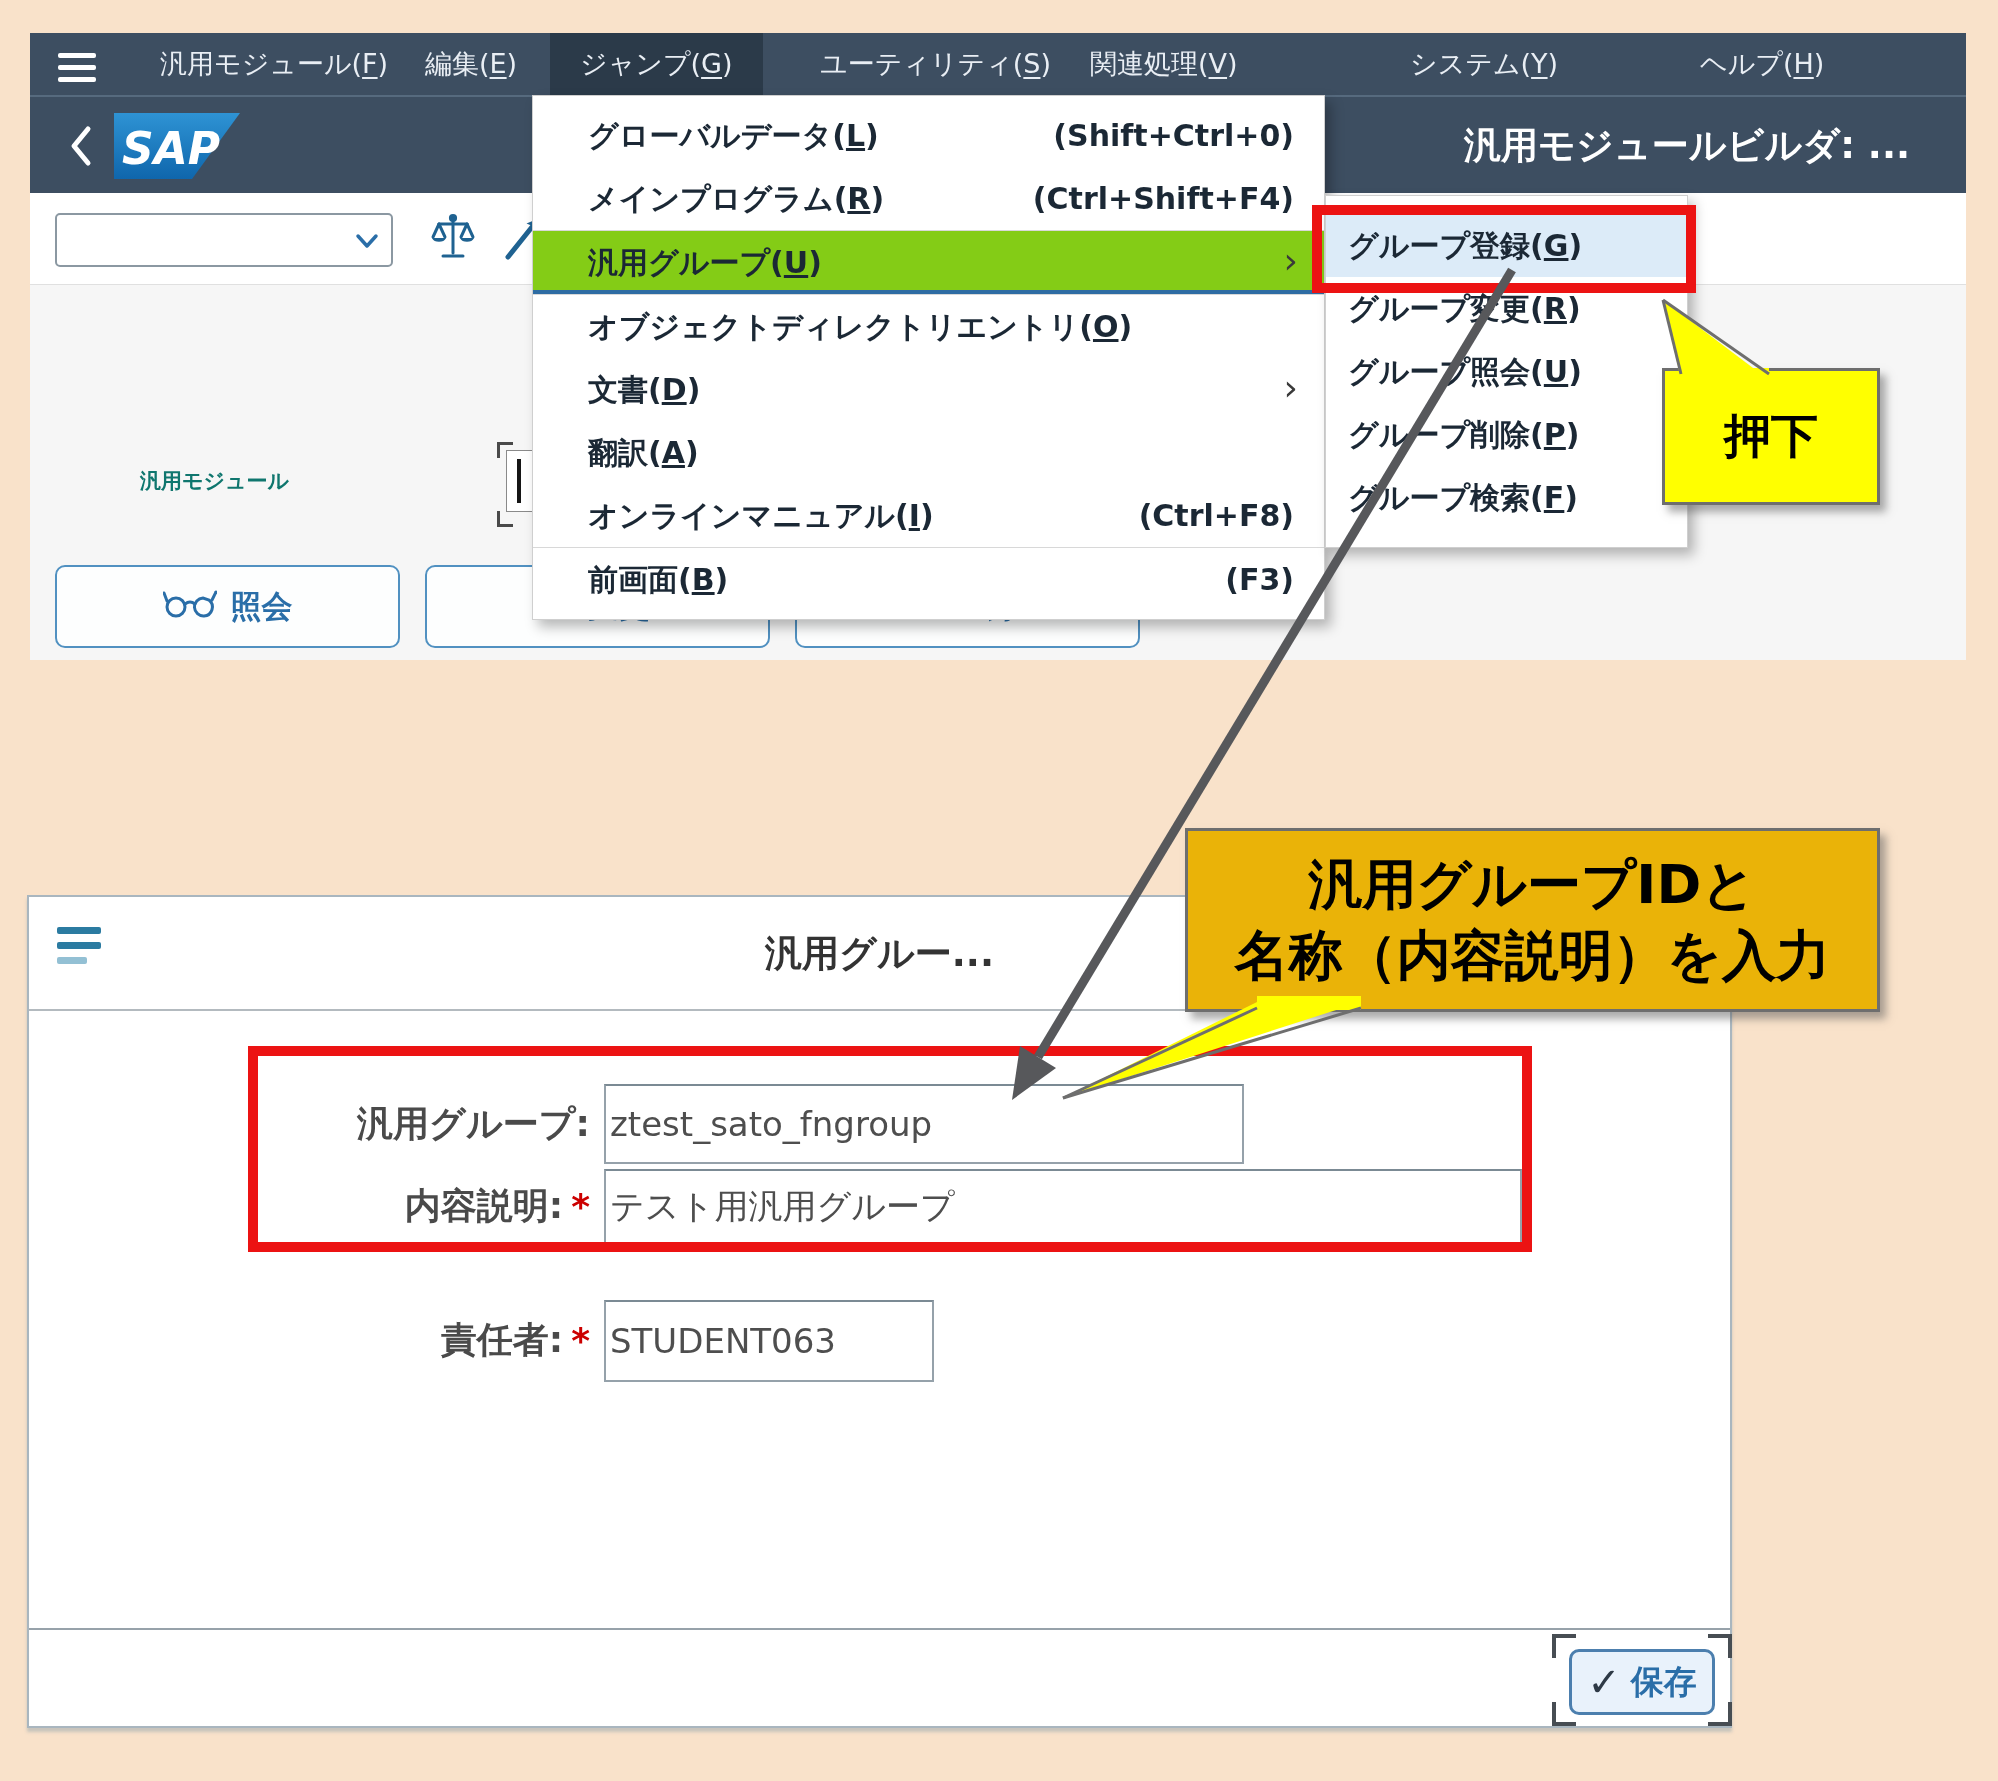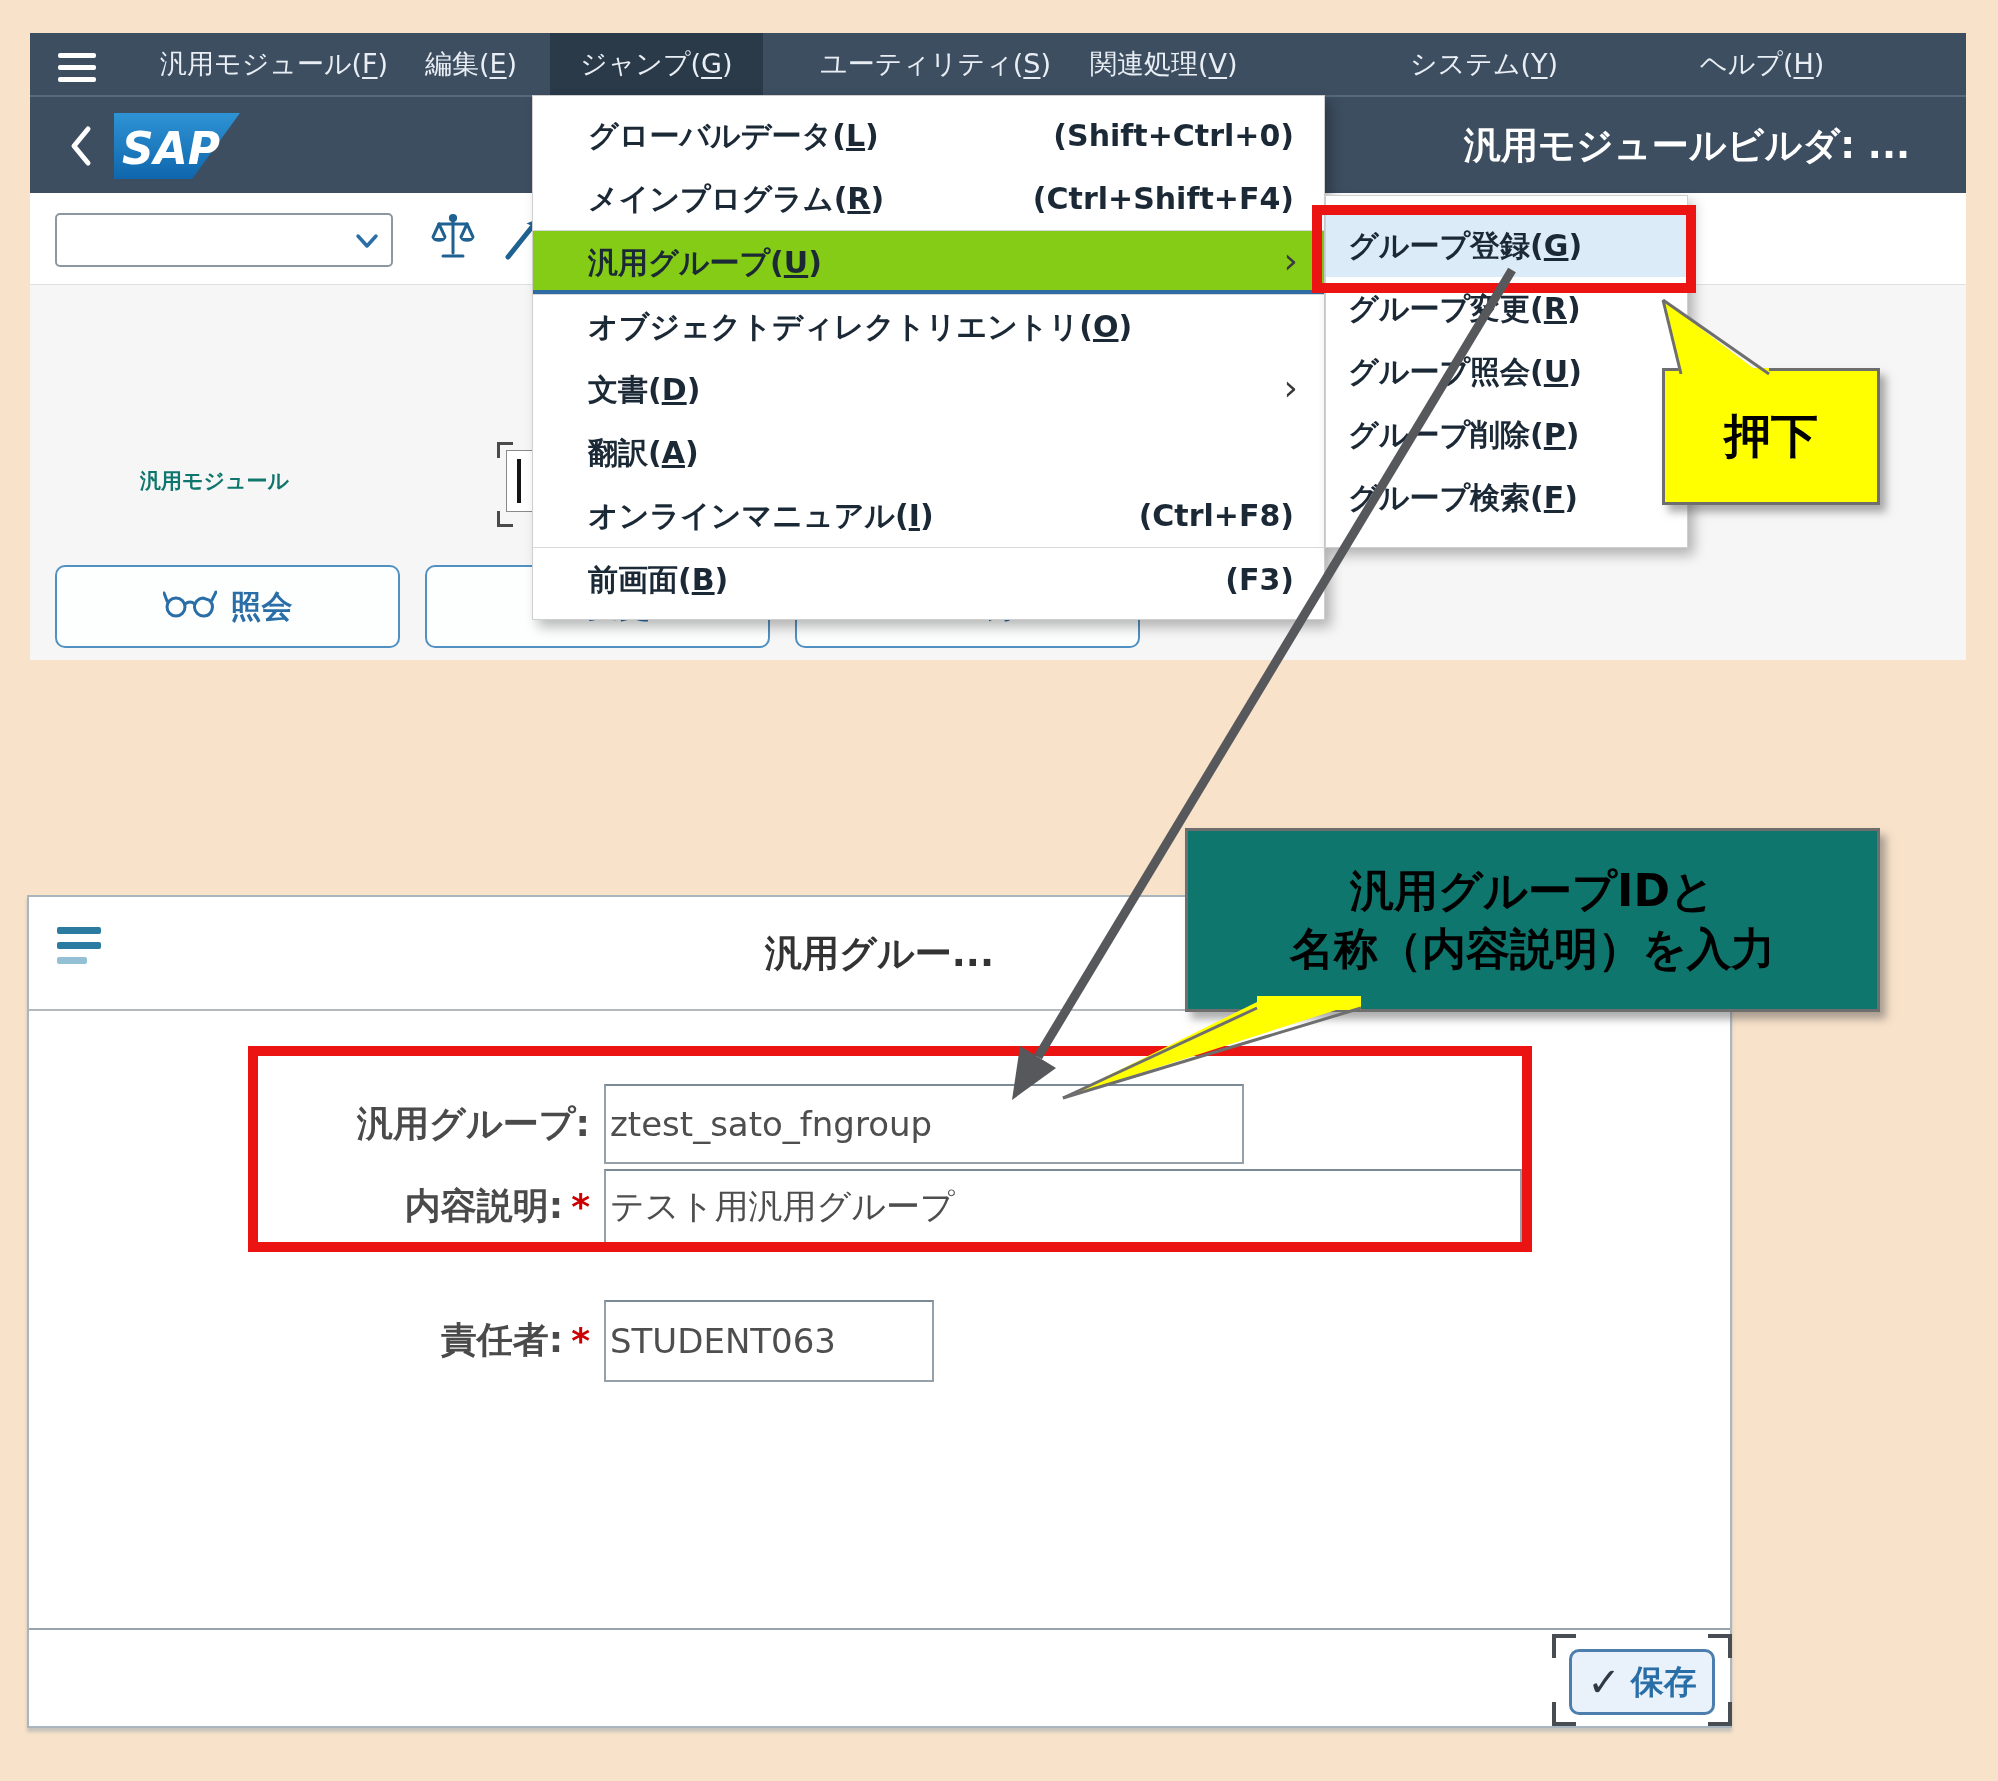--- a/index.html
+++ b/index.html
@@ -97,23 +97,23 @@
   .ck-br{right:0;bottom:0;border-width:0 4px 4px 0;}
   #save-btn{left:1540px;top:752px;width:146px;height:66px;background:#e9f2fb;border:3px solid #4c7fae;
     border-radius:10px;display:flex;align-items:center;justify-content:center;gap:10px;}
   #save-check{font-size:40px;font-weight:bold;color:#2e3a46;line-height:1;}
   #save-label{font-size:33px;font-weight:bold;color:#2a6ea8;}
 
   
   #callout-press{left:1662px;top:368px;width:218px;height:137px;background:#ffff00;border:3px solid #6e6e6e;
     z-index:45;display:flex;align-items:center;justify-content:center;font-size:47px;font-weight:bold;color:#000;
     box-shadow:6px 7px 8px rgba(90,90,90,.5);}
-  #callout-note{left:1185px;top:828px;width:695px;height:184px;background:#0f766e;border:3px solid #6e6e6e;
+  #callout-note{left:1185px;top:828px;width:695px;height:184px;background:#eab308;border:3px solid #6e6e6e;
     z-index:45;display:flex;flex-direction:column;align-items:center;justify-content:center;
-    font-size:44px;font-weight:bold;color:#000;line-height:1.32;box-shadow:6px 7px 8px rgba(90,90,90,.5);}
+    font-size:54px;font-weight:bold;color:#000;line-height:1.32;box-shadow:6px 7px 8px rgba(90,90,90,.5);}
   #overlay{left:0;top:0;width:1998px;height:1781px;z-index:46;pointer-events:none;}
 </style>
 </head>
 <body>
 
 <div id="canvas">
 
   <div class="abs" id="tw">
     <div class="abs" id="tw-menubar">
       <div class="abs" id="tw-hamburger">

